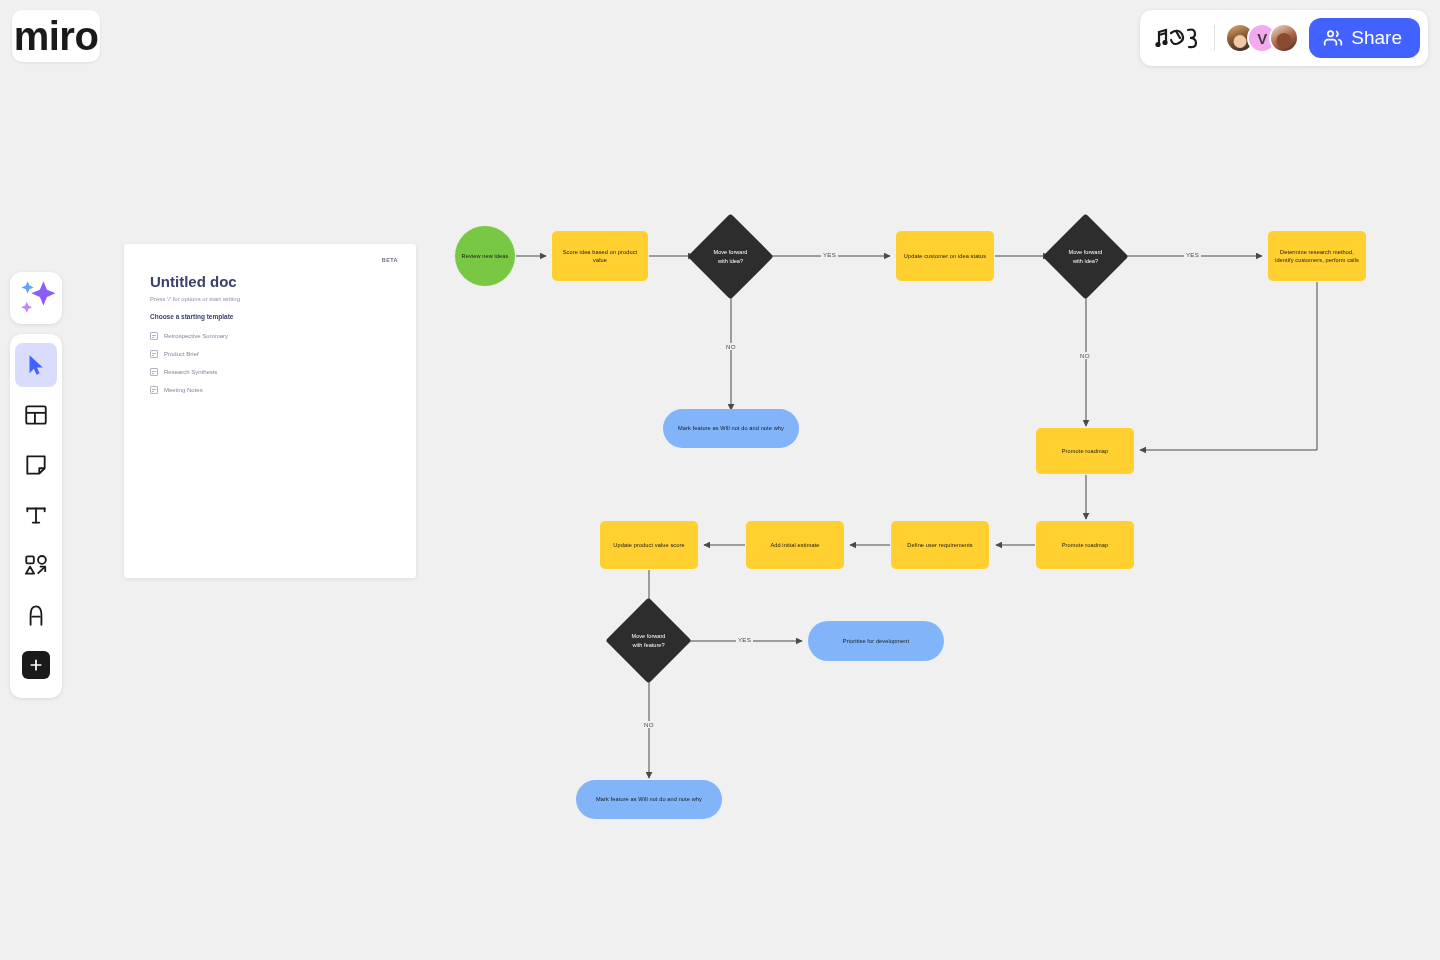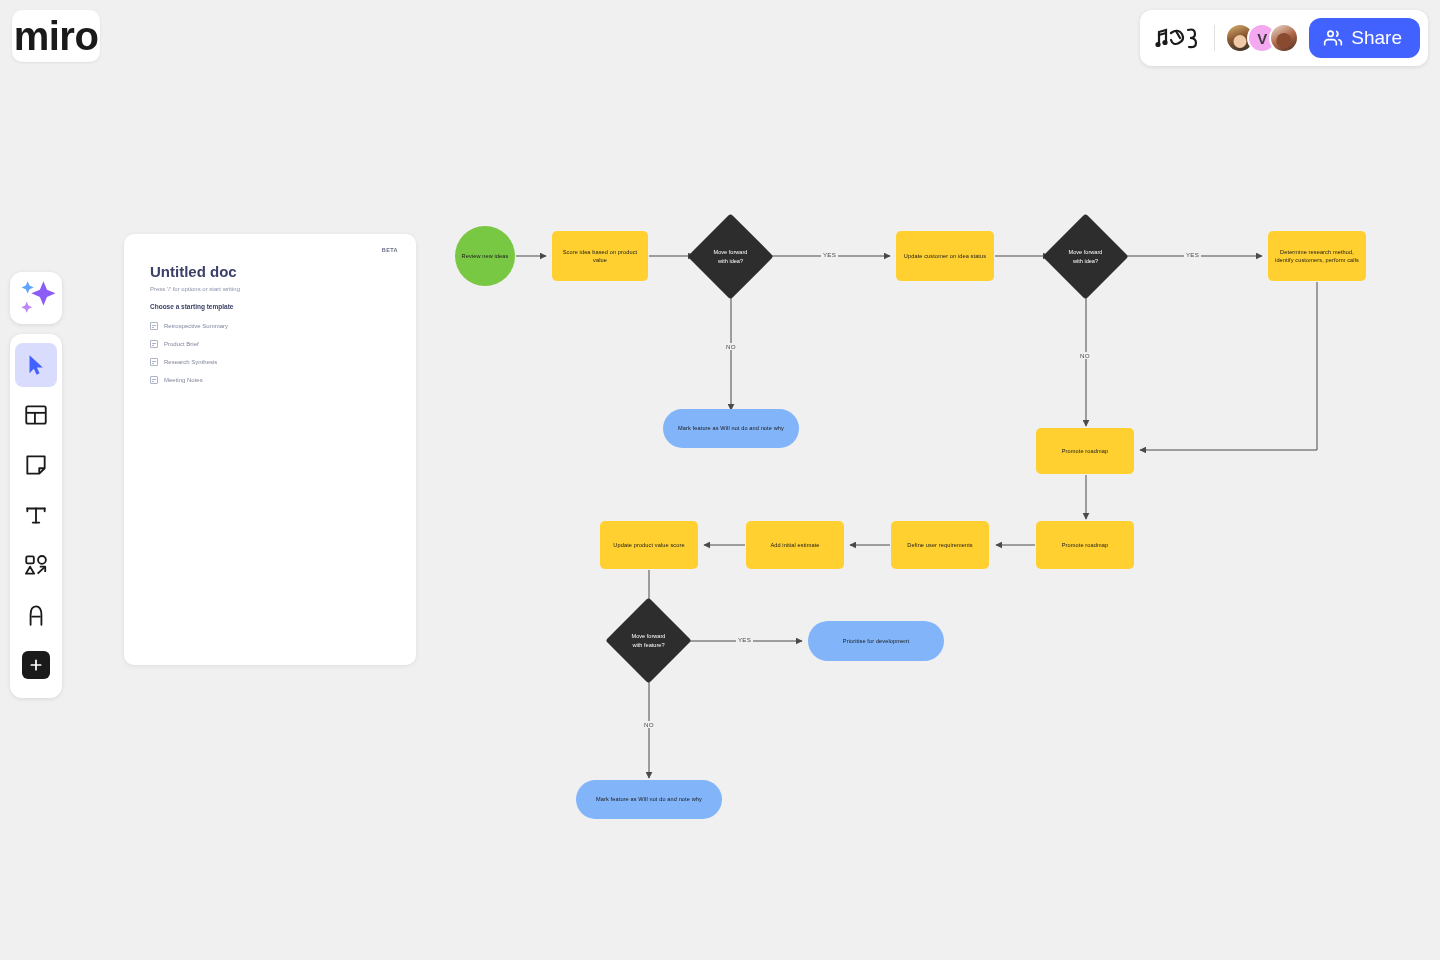--- a/index.html
+++ b/index.html
@@ -87,23 +87,23 @@
   .tool.active { background: #d9dcfd; }
   .tool svg { width: 26px; height: 26px; }
   .tool-plus {
     width: 28px; height: 28px; background: #1a1a1a;
     border-radius: 6px; display: flex; align-items: center; justify-content: center;
   }
   .tool-plus svg { width: 16px; height: 16px; color: #fff; }
 
   
   .doc-card {
-    position: absolute; left: 124px; top: 234px;
-    width: 292px; height: 431px; background: #fff;
-    border-radius: 10px; box-shadow: 0 1px 5px rgba(0,0,0,.08);
+    position: absolute; left: 124px; top: 244px;
+    width: 292px; height: 334px; background: #fff;
+    border-radius: 3px; box-shadow: 0 1px 5px rgba(0,0,0,.08);
     padding: 25px 26px;
   }
   .beta-badge {
     position: absolute; right: 18px; top: 13px;
     font-size: 5.5px; font-weight: 700; color: #6b6f86;
     letter-spacing: .4px;
   }
   .doc-title { font-size: 15px; font-weight: 600; color: #3b4168; margin-top: 4px; }
   .doc-sub { font-size: 6px; color: #8b90a8; margin-top: 6px; }
   .doc-section { font-size: 6.5px; font-weight: 700; color: #3b4168; margin-top: 11px; }

